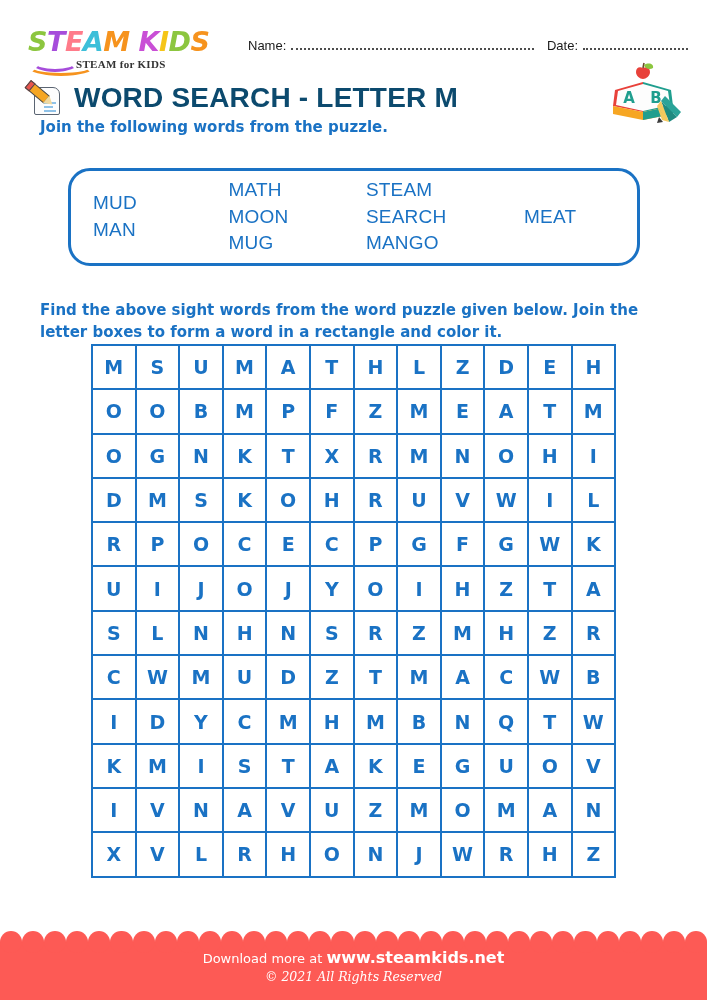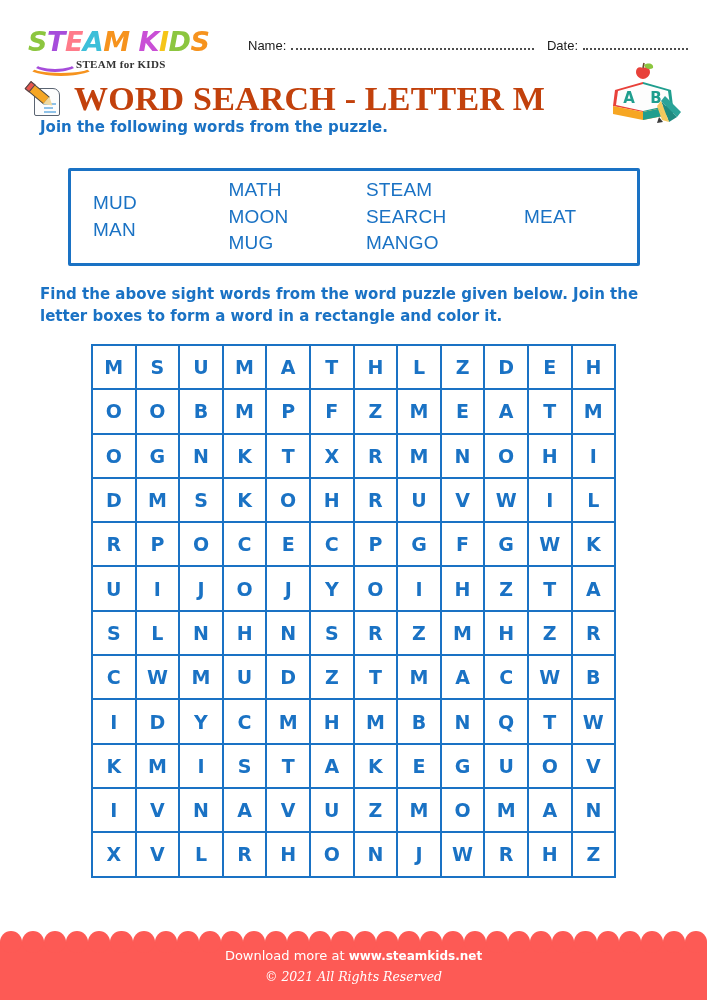--- a/index.html
+++ b/index.html
@@ -136,25 +136,25 @@
   }
   .np-pencil .eraser {
     position: absolute;
     left: -1.4px; top: -1.4px;
     width: 6px; height: 10px;
     background: #e8554e;
     border: 1.4px solid #4a4a4a;
   }
 
   .page-title {
-    font-size: 34px;
-    font-weight: bold;
-    color: #c2410c;
+    font-size: 28px;
+    font-weight: bold;
+    color: #0c4a6e;
     letter-spacing: 0.2px;
-    font-family: Liberation Serif, serif;
+    font-family: Liberation Sans, sans-serif;
   }
 
   .book-icon {
     position: absolute;
     right: 22px; top: 62px;
     width: 78px; height: 64px;
   }
 
   .subtitle {
     position: absolute;
@@ -164,21 +164,21 @@
     color: #1a72c4;
     font-family: "DejaVu Sans", sans-serif;
   }
 
   
   .word-box {
     position: absolute;
     left: 68px; top: 168px;
     width: 572px; height: 98px;
     border: 3px solid #1a72c4;
-    border-radius: 2px;
+    border-radius: 22px;
     display: flex;
     align-items: center;
   }
   .word-col {
     display: flex;
     flex-direction: column;
     justify-content: center;
   }
   .word-col.c1 { width: 132px; padding-left: 22px; }
   .word-col.c2 { width: 146px; margin-left: 32px; }
@@ -187,21 +187,21 @@
   .word-item {
     font-size: 19px;
     color: #1a72c4;
     line-height: 1.42;
     letter-spacing: 0.2px;
   }
 
   
   .instruction {
     position: absolute;
-    top: 284px; left: 40px;
+    top: 300px; left: 40px;
     width: 620px;
     font-size: 15px;
     font-weight: bold;
     color: #1a72c4;
     line-height: 1.45;
     font-family: "DejaVu Sans", sans-serif;
   }
 
   
   .grid {
@@ -253,21 +253,21 @@
     position: absolute;
     left: 0; right: 0;
     top: 6px;
     text-align: center;
     color: #ffffff;
     font-size: 13px;
     font-family: "DejaVu Sans", sans-serif;
   }
   .footer-text .site {
     font-weight: bold;
-    font-size: 12px;
+    font-size: 16px;
     text-align: center;
   }
   .footer-copy {
     position: absolute;
     left: 0; right: 0;
     top: 27px;
     text-align: center;
     color: #ffffff;
     font-size: 12.5px;
     font-family: "DejaVu Serif", serif;

